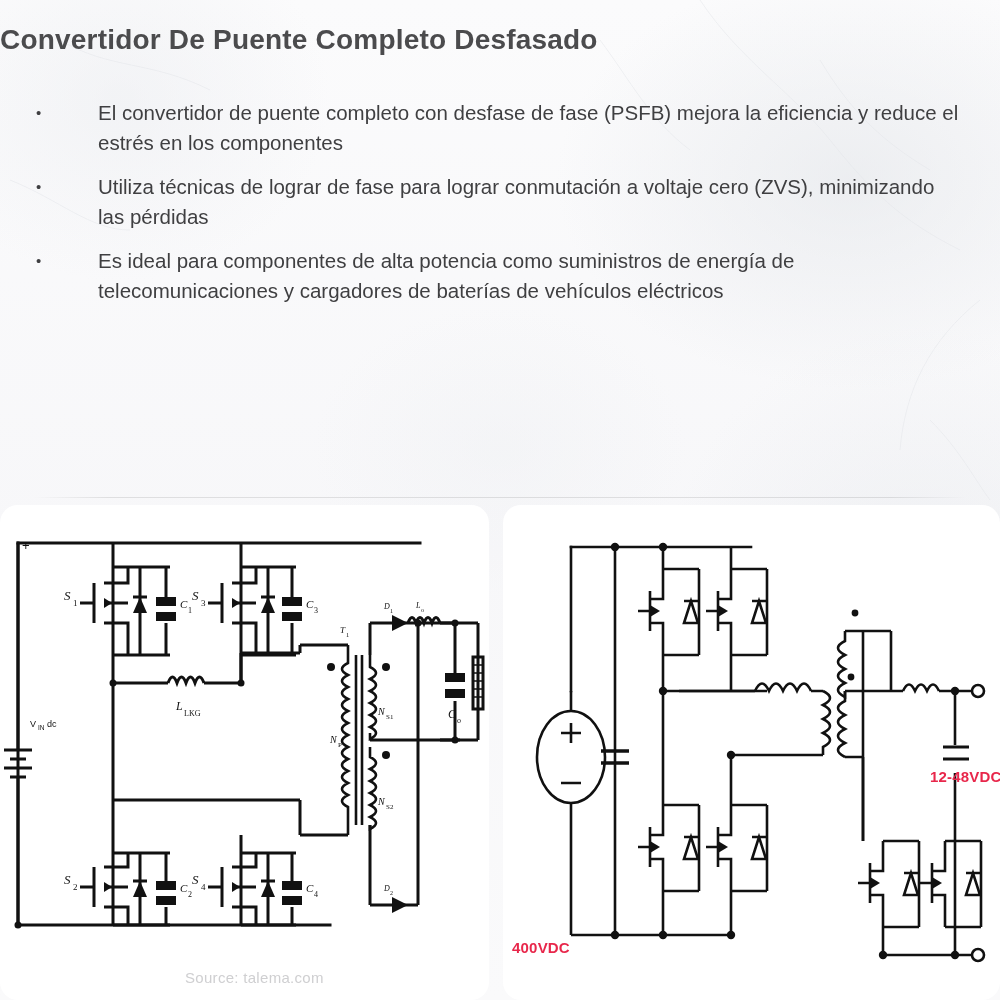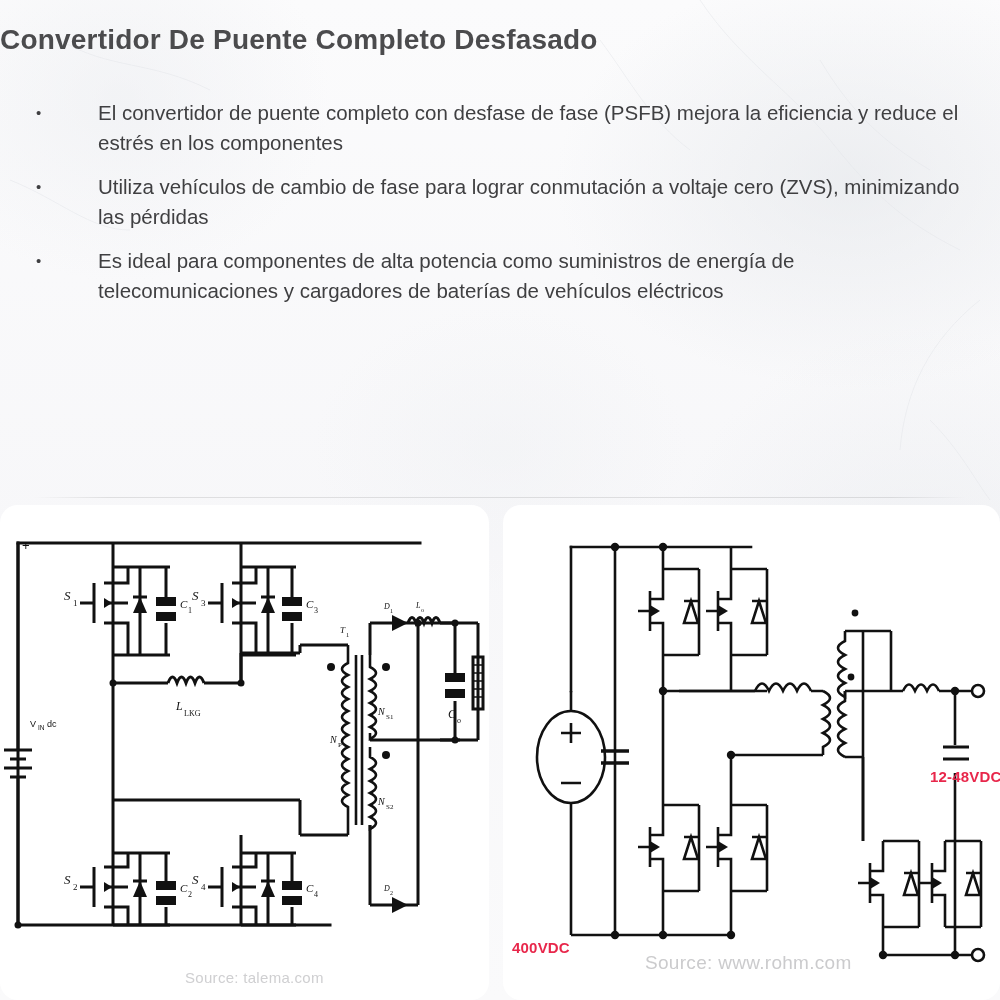--- a/index.html
+++ b/index.html
@@ -111,21 +111,21 @@
 
 <div class="page-title">Convertidor De Puente Completo Desfasado</div>
 
 <div class="bullets">
   <div class="bullet-row">
     <div class="bullet-dot">•</div>
     <div class="bullet-text">El convertidor de puente completo con desfase de fase (PSFB) mejora la eficiencia y reduce el estrés en los componentes</div>
   </div>
   <div class="bullet-row">
     <div class="bullet-dot">•</div>
-    <div class="bullet-text">Utiliza vehículos de cambio de fase para lograr conmutación a voltaje cero (ZVS), minimizando las pérdidas</div>
+    <div class="bullet-text">Utiliza técnicas de lograr de fase para lograr conmutación a voltaje cero (ZVS), minimizando las pérdidas</div>
   </div>
   <div class="bullet-row">
     <div class="bullet-dot">•</div>
     <div class="bullet-text">Es ideal para componentes de alta potencia como suministros de energía de telecomunicaciones y cargadores de baterías de vehículos eléctricos</div>
   </div>
 </div>
 
 <div class="divider"></div>
 
 <div class="panels">
@@ -579,18 +579,17 @@
       <circle cx="160" cy="186" r="4.2" fill="#111"></circle>
       <circle cx="112" cy="430" r="4.2" fill="#111"></circle>
       <circle cx="160" cy="430" r="4.2" fill="#111"></circle>
       <circle cx="228" cy="430" r="4.2" fill="#111"></circle>
       <circle cx="452" cy="186" r="4.2" fill="#111"></circle>
       <circle cx="380" cy="450" r="4.2" fill="#111"></circle>
       <circle cx="452" cy="450" r="4.2" fill="#111"></circle>
       <circle cx="228" cy="250" r="4.2" fill="#111"></circle>
     </svg>
 
-    <div class="src-wm src-right" style="left:142px;bottom:26px;">Source: www.rohm.com</div>
   </div>
 
   <div class="vlabel v-400">400VDC</div>
   <div class="vlabel v-1248">12-48VDC</div>
 </div>
 
 </body></html>

